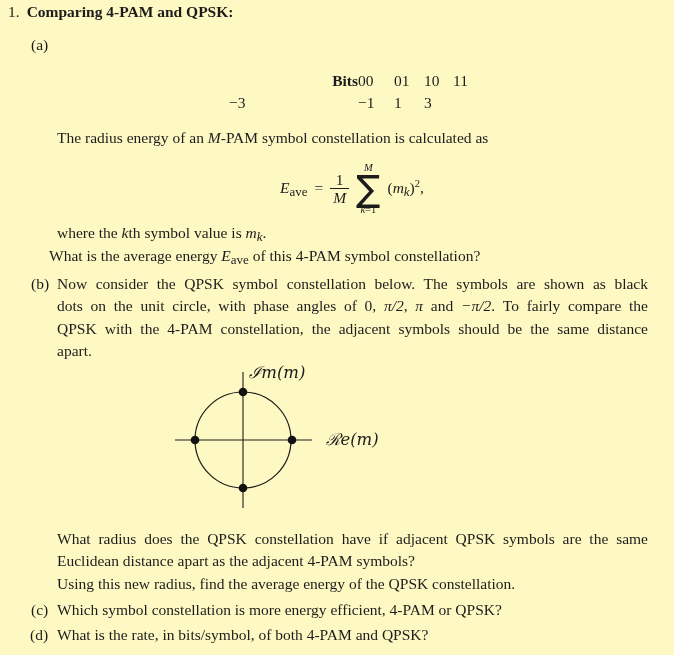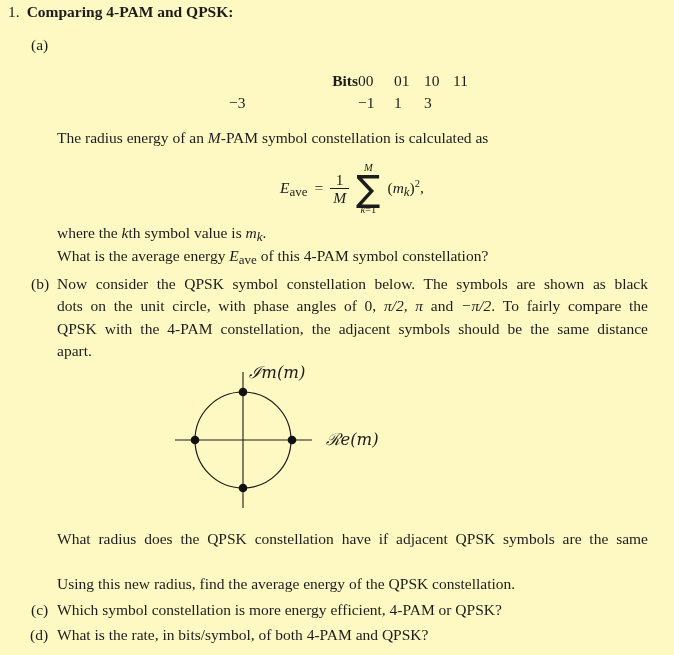--- a/index.html
+++ b/index.html
@@ -85,21 +85,21 @@
     <span class="sum">
       <span class="lim"><i>M</i></span>
       <span class="sig">∑</span>
       <span class="lim"><i>k</i><span>=1</span></span>
     </span>
     <span><span>(</span><i>m</i><sub><i>k</i></sub><span>)</span><sup>2</sup><span>,</span></span>
   </div>
 
   <span class="abs" style="left:57px; top:225px;"><span>where the </span><i>k</i><span>th symbol value is </span><i>m</i><sub><i>k</i></sub><span>.</span></span>
 
-  <span class="abs" style="left:57px; top:248px;"><span>What is the average energy </span><i>E</i><sub>ave</sub><span> of this 4-PAM symbol constellation?</span></span>
+  <span class="abs" style="left:49px; top:248px;"><span>What is the average energy </span><i>E</i><sub>ave</sub><span> of this 4-PAM symbol constellation?</span></span>
 
   <span class="abs" style="left:31px; top:273px; line-height:22.4px;">(b)</span>
   <div class="par" style="left:57px; top:273px;">
     <div class="pl j">Now consider the QPSK symbol constellation below. The symbols are shown as black</div>
     <div class="pl j"><span>dots on the unit circle, with phase angles of 0, </span><i>π/2</i><span>, </span><i>π</i><span> and </span><i>−π/2</i><span>. To fairly compare the</span></div>
     <div class="pl j">QPSK with the 4-PAM constellation, the adjacent symbols should be the same distance</div>
     <div class="pl">apart.</div>
   </div>
 
   <svg class="fig" width="225" height="165" viewBox="0 0 225 165">
@@ -109,20 +109,21 @@
     <circle cx="78" cy="34" r="4.3" fill="#111"></circle>
     <circle cx="78" cy="130" r="4.3" fill="#111"></circle>
     <circle cx="30" cy="82" r="4.3" fill="#111"></circle>
     <circle cx="127" cy="82" r="4.3" fill="#111"></circle>
     <text x="84" y="20"><tspan>ℐ</tspan><tspan>m(m)</tspan></text>
     <text x="161" y="87"><tspan>ℛ</tspan><tspan>e(m)</tspan></text>
   </svg>
 
   <div class="par" style="left:57px; top:528px;">
     <div class="pl j">What radius does the QPSK constellation have if adjacent QPSK symbols are the same</div>
+    <div class="pl">Euclidean distance apart as the adjacent 4-PAM symbols?</div>
   </div>
   <span class="abs" style="left:57px; top:576px;">Using this new radius, find the average energy of the QPSK constellation.</span>
 
   <span class="abs" style="left:31px; top:602px;">(c)</span>
   <span class="abs" style="left:57px; top:602px;">Which symbol constellation is more energy efficient, 4-PAM or QPSK?</span>
 
   <span class="abs" style="left:30px; top:627px;">(d)</span>
   <span class="abs" style="left:57px; top:627px;">What is the rate, in bits/symbol, of both 4-PAM and QPSK?</span>
 
 </div>

